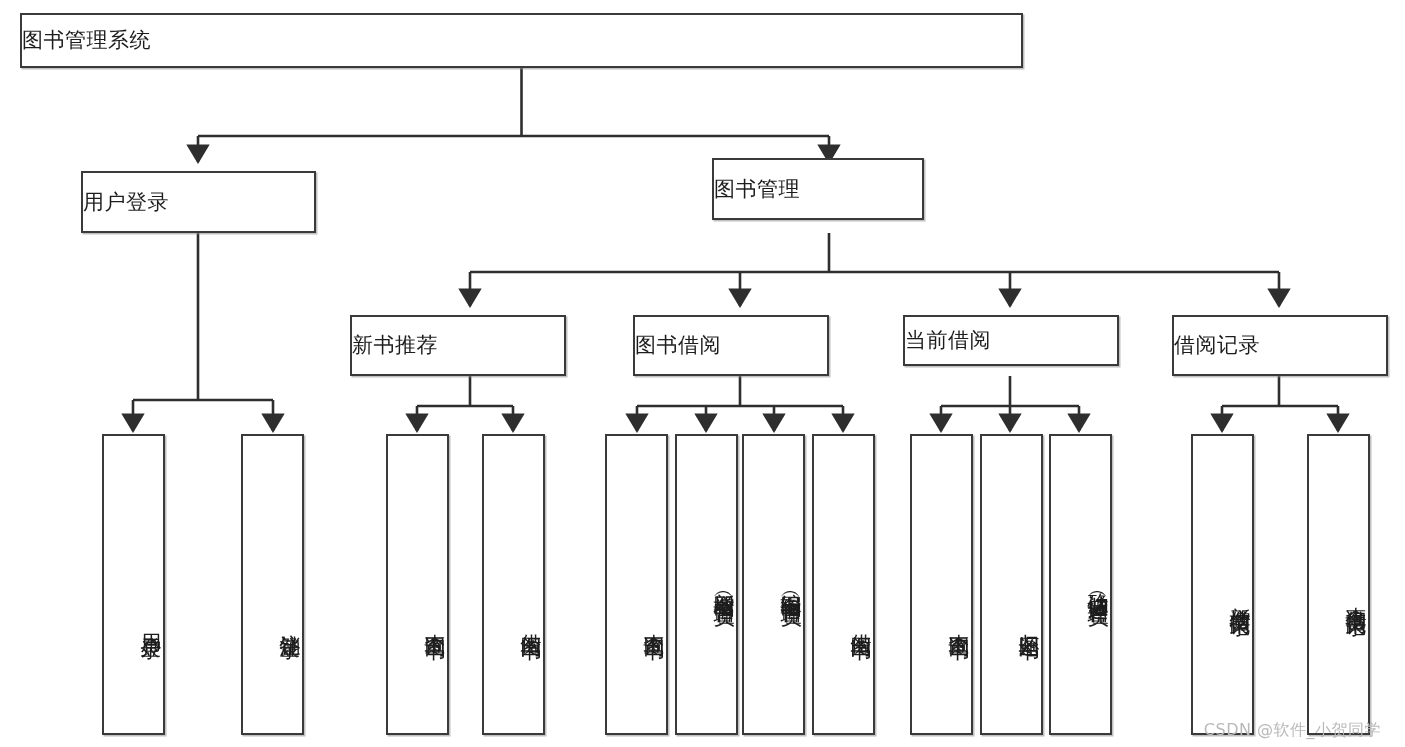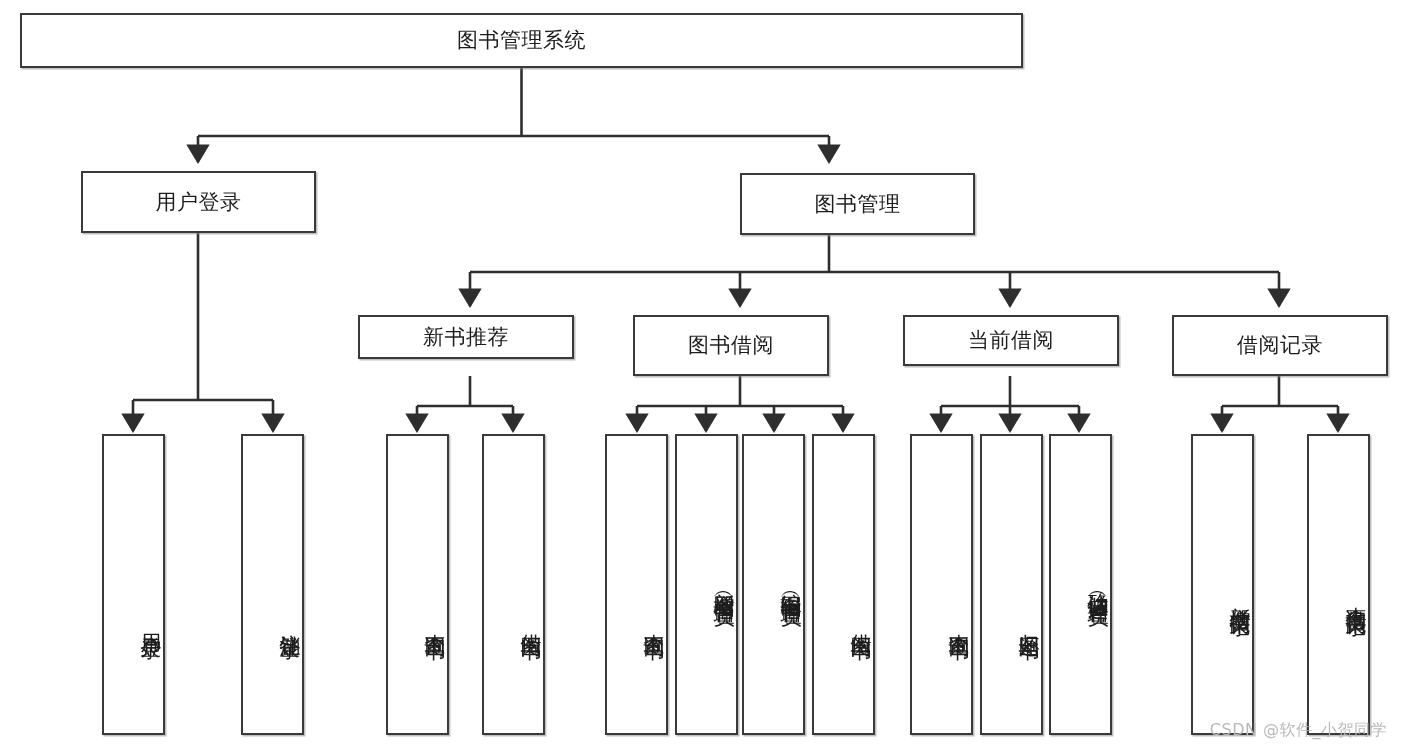--- a/index.html
+++ b/index.html
@@ -27,21 +27,20 @@
     pointer-events: none;
   }
   .node {
     position: absolute;
     box-sizing: border-box;
     background: #ffffff;
     border: 2px solid #3a3a3a;
     box-shadow: 1.5px 1.5px 0 0 rgba(140,140,140,0.55);
     display: flex;
     align-items: center;
-    justify-content: center;
     color: #1d1d1d;
     line-height: 1.18;
     text-align: center;
   }
   .node.horiz {
     font-size: 21px;
     letter-spacing: 0.5px;
   }
   .node.vert {
     writing-mode: vertical-rl;
@@ -52,21 +51,21 @@
     align-items: flex-start;
     justify-content: center;
   }
   .node.vert .label {
     writing-mode: vertical-rl;
     text-orientation: upright;
     display: block;
   }
   .watermark {
     position: absolute;
-    right: 18px;
+    right: 24px;
     bottom: 6px;
     font-size: 16px;
     color: #b9b9b9;
     letter-spacing: 0.5px;
     white-space: nowrap;
     user-select: none;
   }
 </style>
 </head>
 <body>
@@ -125,25 +124,25 @@
     </g>
   </svg>
 
   <div class="node horiz" style="left:20px; top:13px; width:1003px; height:55px;">
     <span class="label">图书管理系统</span>
   </div>
 
   <div class="node horiz" style="left:81px; top:171px; width:235px; height:62px;">
     <span class="label">用户登录</span>
   </div>
-  <div class="node horiz" style="left:712px; top:173px; width:235px; height:62px;margin-left:28px;">
+  <div class="node horiz" style="left:712px; top:158px; width:212px; height:62px;">
     <span class="label">图书管理</span>
   </div>
 
-  <div class="node horiz" style="left:358px; top:315px; width:216px; height:44px;">
+  <div class="node horiz" style="left:350px; top:315px; width:216px; height:61px;">
     <span class="label">新书推荐</span>
   </div>
   <div class="node horiz" style="left:633px; top:315px; width:196px; height:61px;">
     <span class="label">图书借阅</span>
   </div>
   <div class="node horiz" style="left:903px; top:315px; width:216px; height:51px;">
     <span class="label">当前借阅</span>
   </div>
   <div class="node horiz" style="left:1172px; top:315px; width:216px; height:61px;">
     <span class="label">借阅记录</span>

